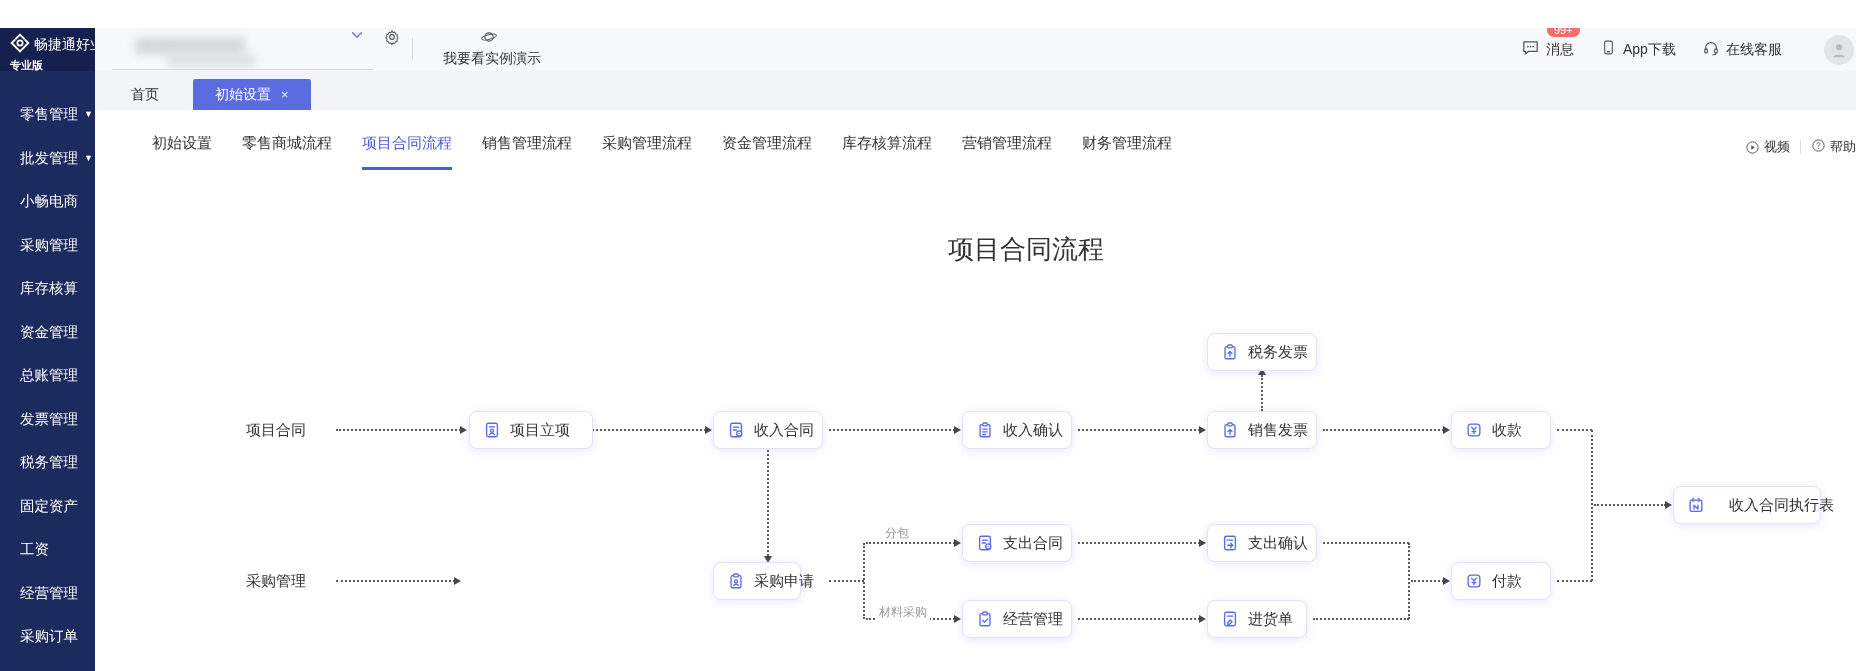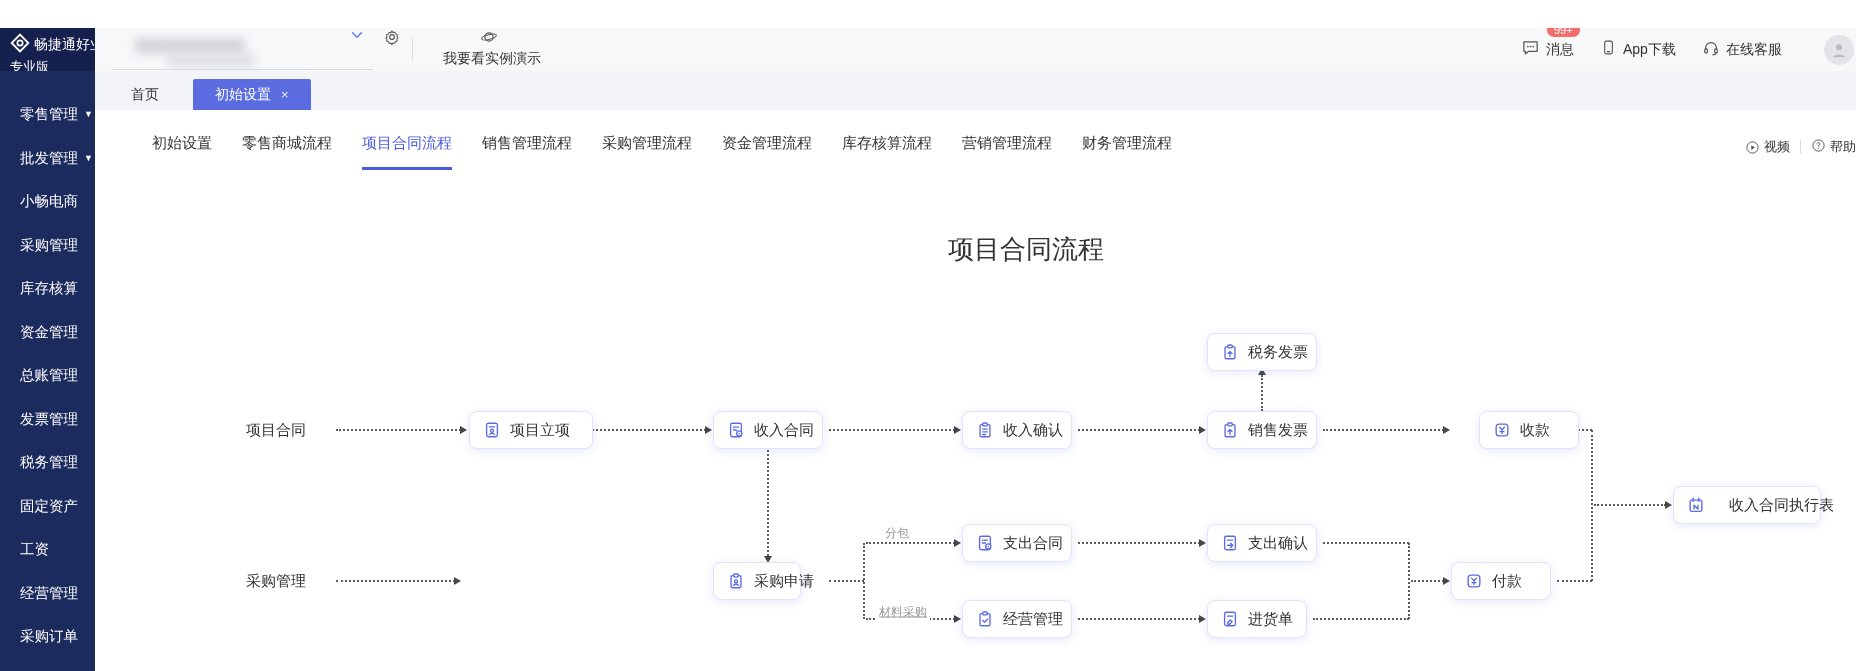--- a/index.html
+++ b/index.html
@@ -6,21 +6,21 @@
   body{font-family:"Liberation Sans","DejaVu Sans",sans-serif;}
   #app{position:relative;width:1856px;height:671px;overflow:hidden;background:#fff;}
 
   
   .topstrip{position:absolute;left:0;top:0;width:1856px;height:28px;background:#fff;z-index:6;}
 
   
   .logoblock{position:absolute;left:0;top:28px;width:95px;height:43px;background:#15204e;z-index:7;color:#fff;overflow:hidden;}
   .logoblock .lrow{display:flex;align-items:center;gap:4px;padding:5px 0 0 10px;}
   .logoname{font-size:14px;white-space:nowrap;letter-spacing:0;}
-  .edition{font-size:13px;padding:1px 0 0 10px;}
+  .edition{font-size:11px;padding:1px 0 0 10px;font-weight:bold;}
 
   
   .sidebar{position:absolute;left:0;top:71px;width:95px;height:600px;background:#1c2b5e;z-index:7;padding-top:22px;box-sizing:border-box;}
   .sb-item{height:43.5px;line-height:43.5px;color:#fff;font-size:14.5px;padding-left:20px;cursor:pointer;white-space:nowrap;}
   .sb-caret{font-size:9px;margin-left:6px;vertical-align:2px;}
 
   
   .header{position:absolute;left:95px;top:28px;width:1761px;height:43px;background:#f7f8fa;z-index:5;}
   .selectline{position:absolute;left:17px;top:41px;width:261px;border-bottom:1px solid #d9d9d9;}
   .blur1{position:absolute;left:40px;top:10px;width:110px;height:16px;background:#d4d6db;border-radius:4px;filter:blur(4px);}
@@ -301,21 +301,21 @@
       <div class="fnode" style="left: 1207px; top: 333px; width: 110px;">
         <span class="fic">
           <svg width="18" height="18" viewBox="0 0 20 20">
             <rect x="4.5" y="4" width="11" height="13.5" rx="1.5" fill="none" stroke="#5B6BE8" stroke-width="1.5" stroke-linecap="round" stroke-linejoin="round"></rect>
             <rect x="7.5" y="2.2" width="5" height="3.2" rx="1" fill="#fff" stroke="#5B6BE8" stroke-width="1.5"></rect>
             <path d="M10 15v-5.5 M7.8 11.6 10 9.4l2.2 2.2" fill="none" stroke="#5B6BE8" stroke-width="1.5" stroke-linecap="round" stroke-linejoin="round"></path>
           </svg>
         </span>
         <span>税务发票</span>
       </div>
-      <div class="fnode" style="left: 1451px; top: 411px; width: 100px; margin-left: 28px;">
+      <div class="fnode" style="left: 1451px; top: 411px; width: 100px;">
         <span class="fic">
           <svg width="18" height="18" viewBox="0 0 20 20">
             <rect x="3.5" y="3.5" width="13" height="13" rx="3.2" fill="none" stroke="#5B6BE8" stroke-width="1.5" stroke-linecap="round" stroke-linejoin="round"></rect>
             <path d="M7.2 6.8 10 9.8l2.8-3 M10 9.8v4 M7.8 11.8h4.4" fill="none" stroke="#5B6BE8" stroke-width="1.5" stroke-linecap="round" stroke-linejoin="round"></path>
           </svg>
         </span>
         <span>收款</span>
       </div>
       <div class="fnode" style="left: 713px; top: 562px; width: 88px;">
         <span class="fic">
@@ -384,15 +384,15 @@
           <svg width="18" height="18" viewBox="0 0 20 20">
             <rect x="3.5" y="4.5" width="13" height="12.5" rx="1.8" fill="none" stroke="#5B6BE8" stroke-width="1.5" stroke-linecap="round" stroke-linejoin="round"></rect>
             <line x1="6.8" y1="2.5" x2="6.8" y2="6" fill="none" stroke="#5B6BE8" stroke-width="1.5" stroke-linecap="round" stroke-linejoin="round"></line>
             <line x1="13.2" y1="2.5" x2="13.2" y2="6" fill="none" stroke="#5B6BE8" stroke-width="1.5" stroke-linecap="round" stroke-linejoin="round"></line>
             <path d="M7.8 14.5v-4.2l4.4 4.2v-4.2" fill="none" stroke="#5B6BE8" stroke-width="1.5" stroke-linecap="round" stroke-linejoin="round"></path>
           </svg>
         </span>
         <span>收入合同执行表</span>
       </div>
       <div class="fbranch" style="left: 897px; top: 533px;">分包</div>
-      <div class="fbranch" style="left: 903px; top: 612px; text-decoration: underline;">材料采购</div>
+      <div class="fbranch" style="left: 903px; top: 612px;">材料采购</div>
     </div>
 </div>
 
 </body></html>

